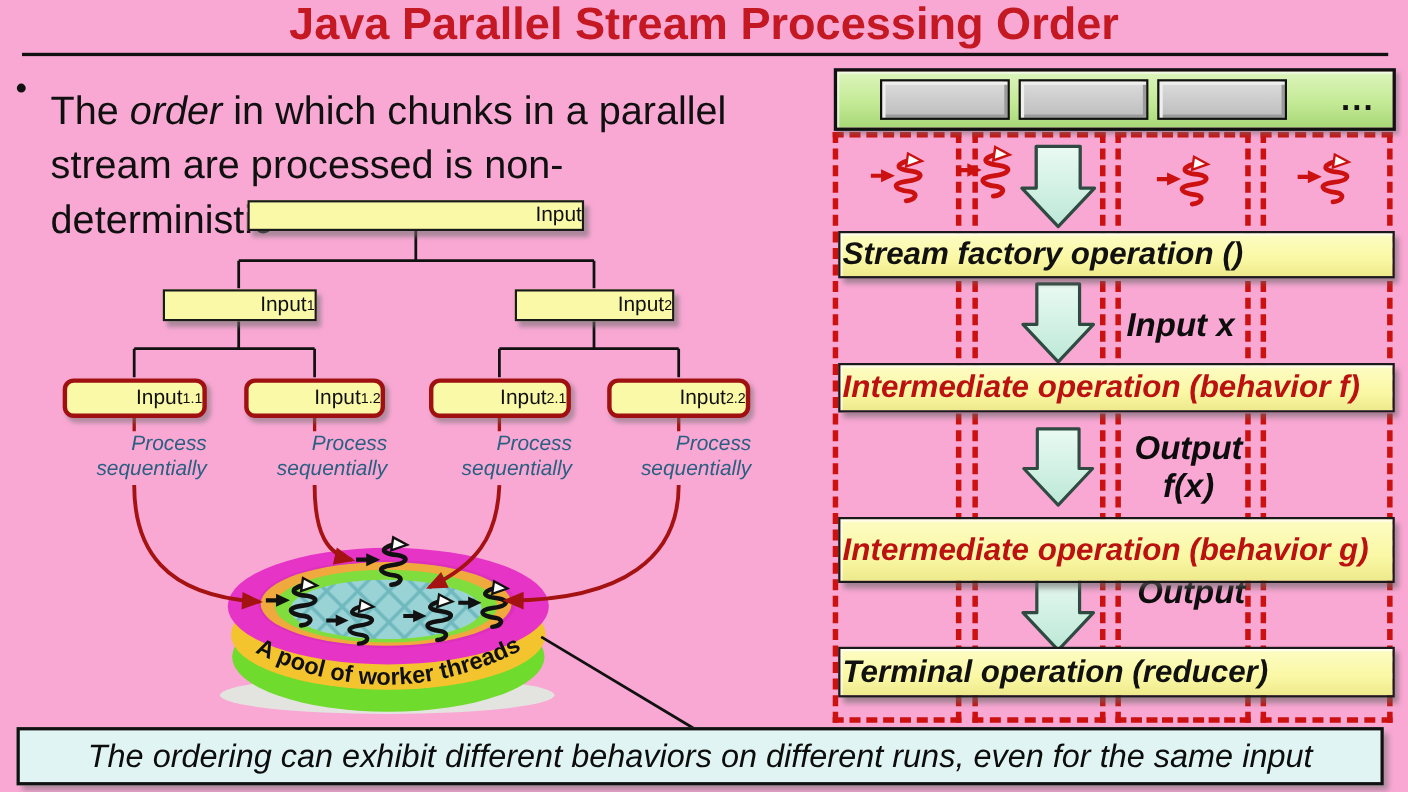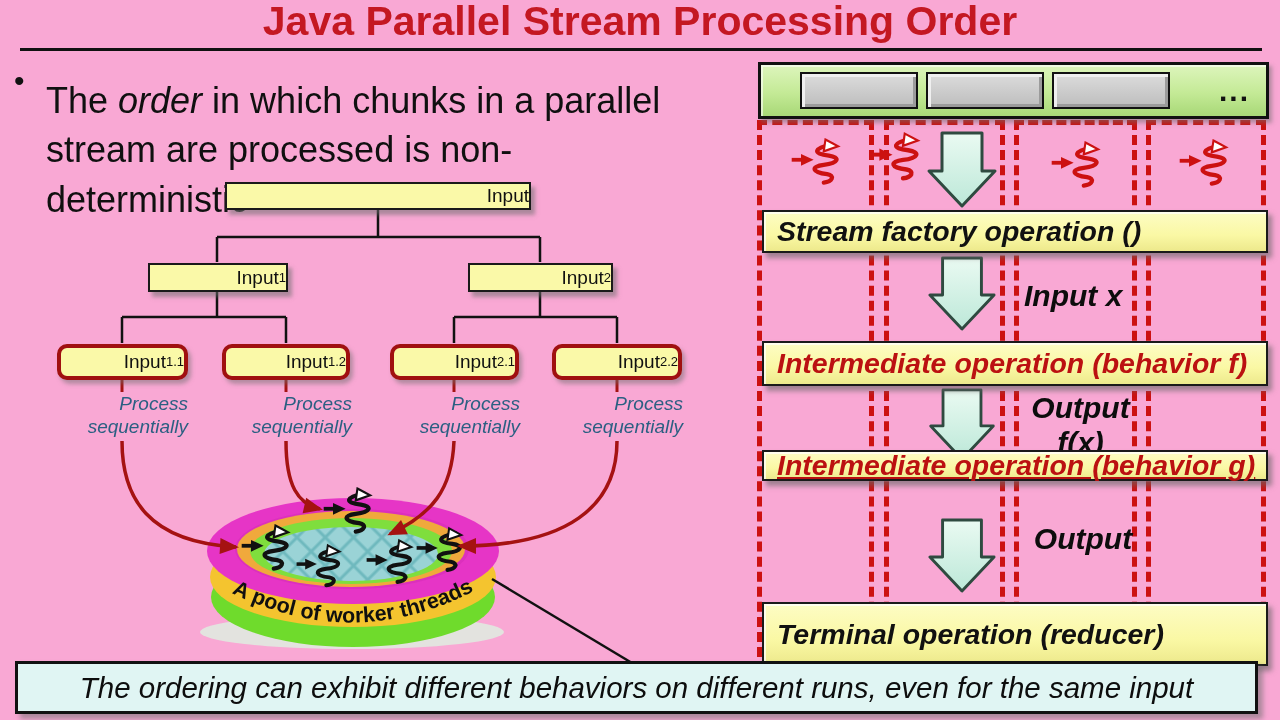--- a/index.html
+++ b/index.html
@@ -29,21 +29,21 @@
              border:3px solid #111;box-sizing:border-box;display:flex;align-items:center;
              padding-left:39px;gap:8px;box-shadow:3px 4px 4px rgba(110,110,110,.5),
              inset 2px 2px 0 rgba(255,255,255,.6);}
   .chunk-box{width:118px;height:37px;flex:none;border:2px solid #111;box-sizing:border-box;
              background:linear-gradient(180deg,#DCDCDC,#BDBDBD);
              box-shadow:inset 3px 3px 0 #EFEFEF,inset -3px -3px 0 #9B9B9B;}
   .chunk-ellipsis{margin-left:auto;padding-right:16px;font-size:30px;font-weight:bold;
                   color:#111;letter-spacing:2px;line-height:0;}
   .stage{position:absolute;left:762px;width:506px;z-index:3;box-sizing:border-box;
          background:linear-gradient(180deg,#FDFCC4 0%,#FAF8A4 60%,#EDE98C 100%);
-         border:2px solid #1a1a1a;display:flex;align-items:center;padding-left:13px;
+         border:2px solid #1a1a1a;display:flex;align-items:center;padding-left:2px;
          font-size:28.5px;font-weight:bold;font-style:italic;color:#111;
          box-shadow:4px 5px 5px rgba(100,100,100,.6),inset 2px 2px 0 rgba(255,255,255,.7);text-align:right;}
   .flow-label{position:absolute;z-index:2;font-size:30px;font-weight:bold;font-style:italic;
               color:#0d0d0d;line-height:1.18;}
   .flow-label.center{text-align:center;}
   .icon-svg{position:absolute;z-index:2;}
   
   .note{position:absolute;left:15px;top:661px;width:1243px;height:53px;z-index:4;
         background:#E0F5F3;border:3px solid #111;box-sizing:border-box;
         display:flex;align-items:center;justify-content:center;
@@ -199,23 +199,23 @@
       <use href="#block-arrow-sym"></use>
     </svg>
   <svg class="icon-svg" style="left:928px;top:388px;" width="68" height="74">
       <use href="#block-arrow-sym"></use>
     </svg>
   <svg class="icon-svg" style="left:928px;top:518px;" width="68" height="76">
       <use href="#block-arrow-sym"></use>
     </svg>
 
   <div class="stage" style="top: 210px; height: 43px; color: rgb(17, 17, 17);">Stream factory operation ()</div>
-  <div class="stage" style="top: 341px; height: 45px; color: rgb(187, 17, 17);">Intermediate operation (behavior f)</div>
-  <div class="stage" style="top: 450px; height: 31px; color: rgb(187, 17, 17); text-decoration: underline;">Intermediate operation (behavior g)</div>
-  <div class="stage" style="top: 602px; height: 64px; color: rgb(17, 17, 17);">Terminal operation (reducer)</div>
+  <div class="stage" style="top: 330px; height: 45px; color: rgb(187, 17, 17);">Intermediate operation (behavior f)</div>
+  <div class="stage" style="top: 470px; height: 60px; color: rgb(187, 17, 17);">Intermediate operation (behavior g)</div>
+  <div class="stage" style="top: 588px; height: 46px; color: rgb(17, 17, 17);">Terminal operation (reducer)</div>
 
   <div class="flow-label" style="left:1024px;top:278px;">Input x</div>
   <div class="flow-label center" style="left:1018px;top:390px;width:125px;">
     <div>Output</div>
     <div>f(x)</div>
   </div>
   <div class="flow-label center" style="left:1018px;top:521px;width:130px;">
     <div>Output</div>
   </div>
 

